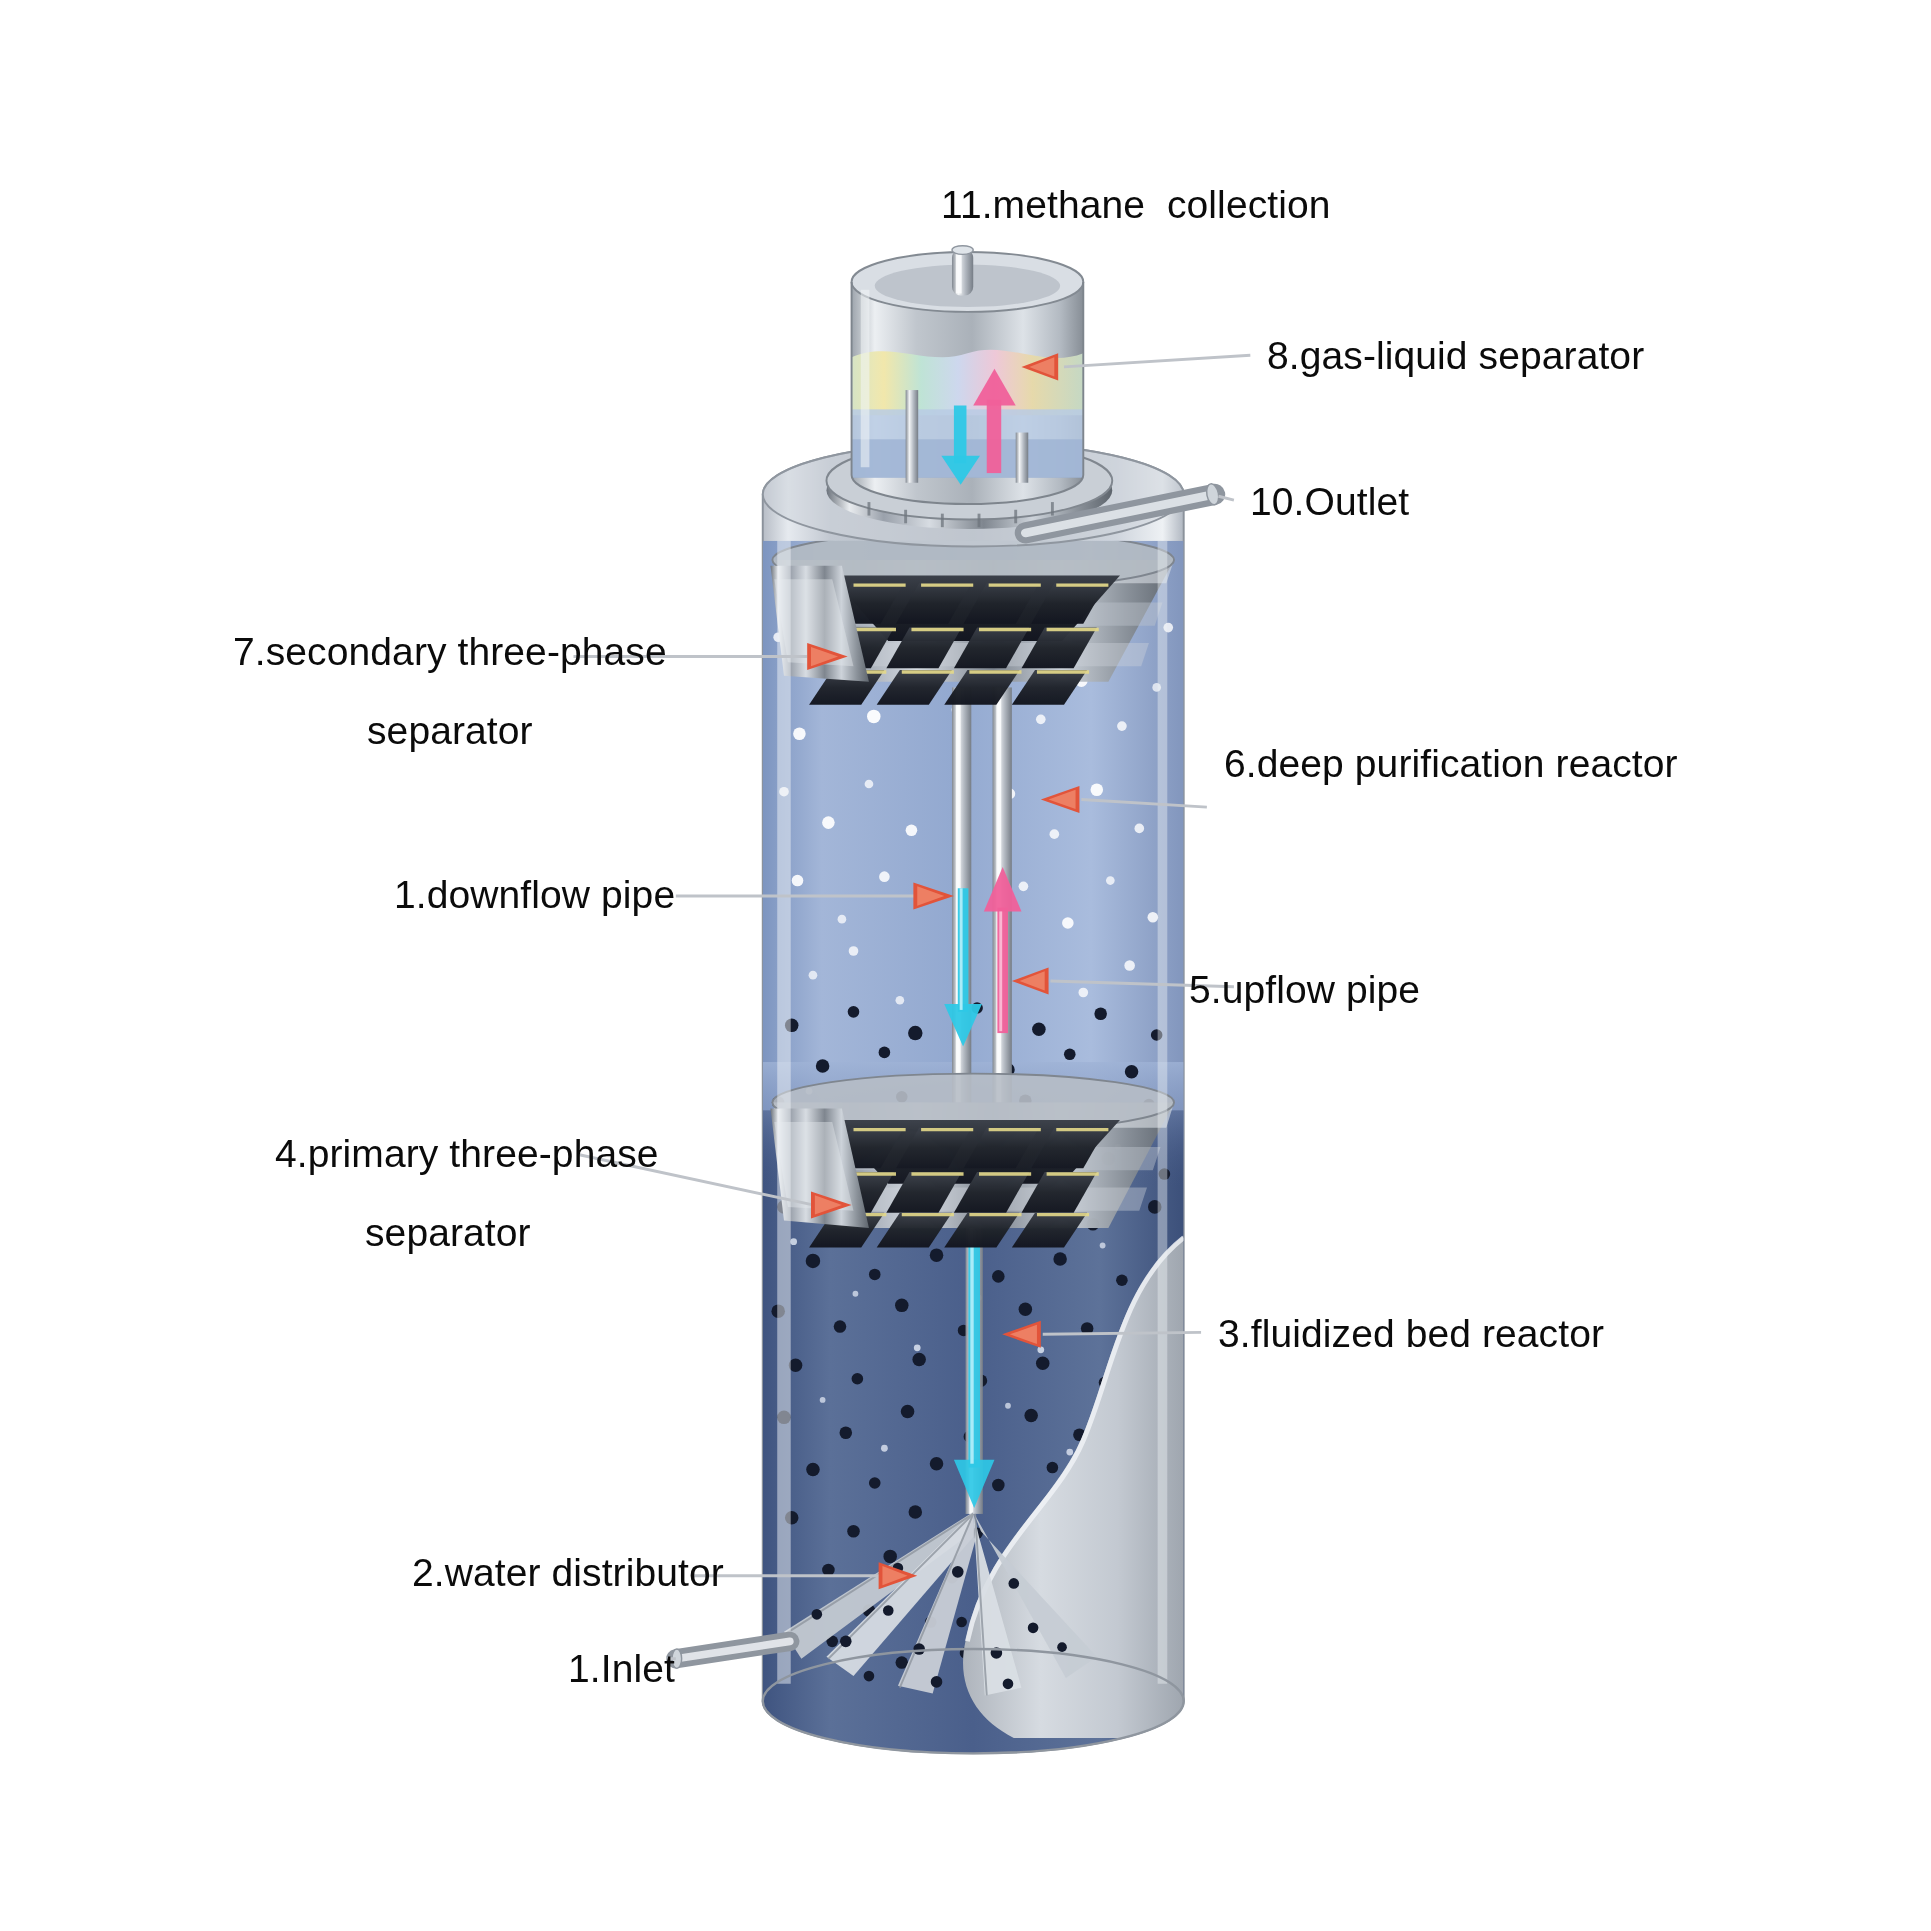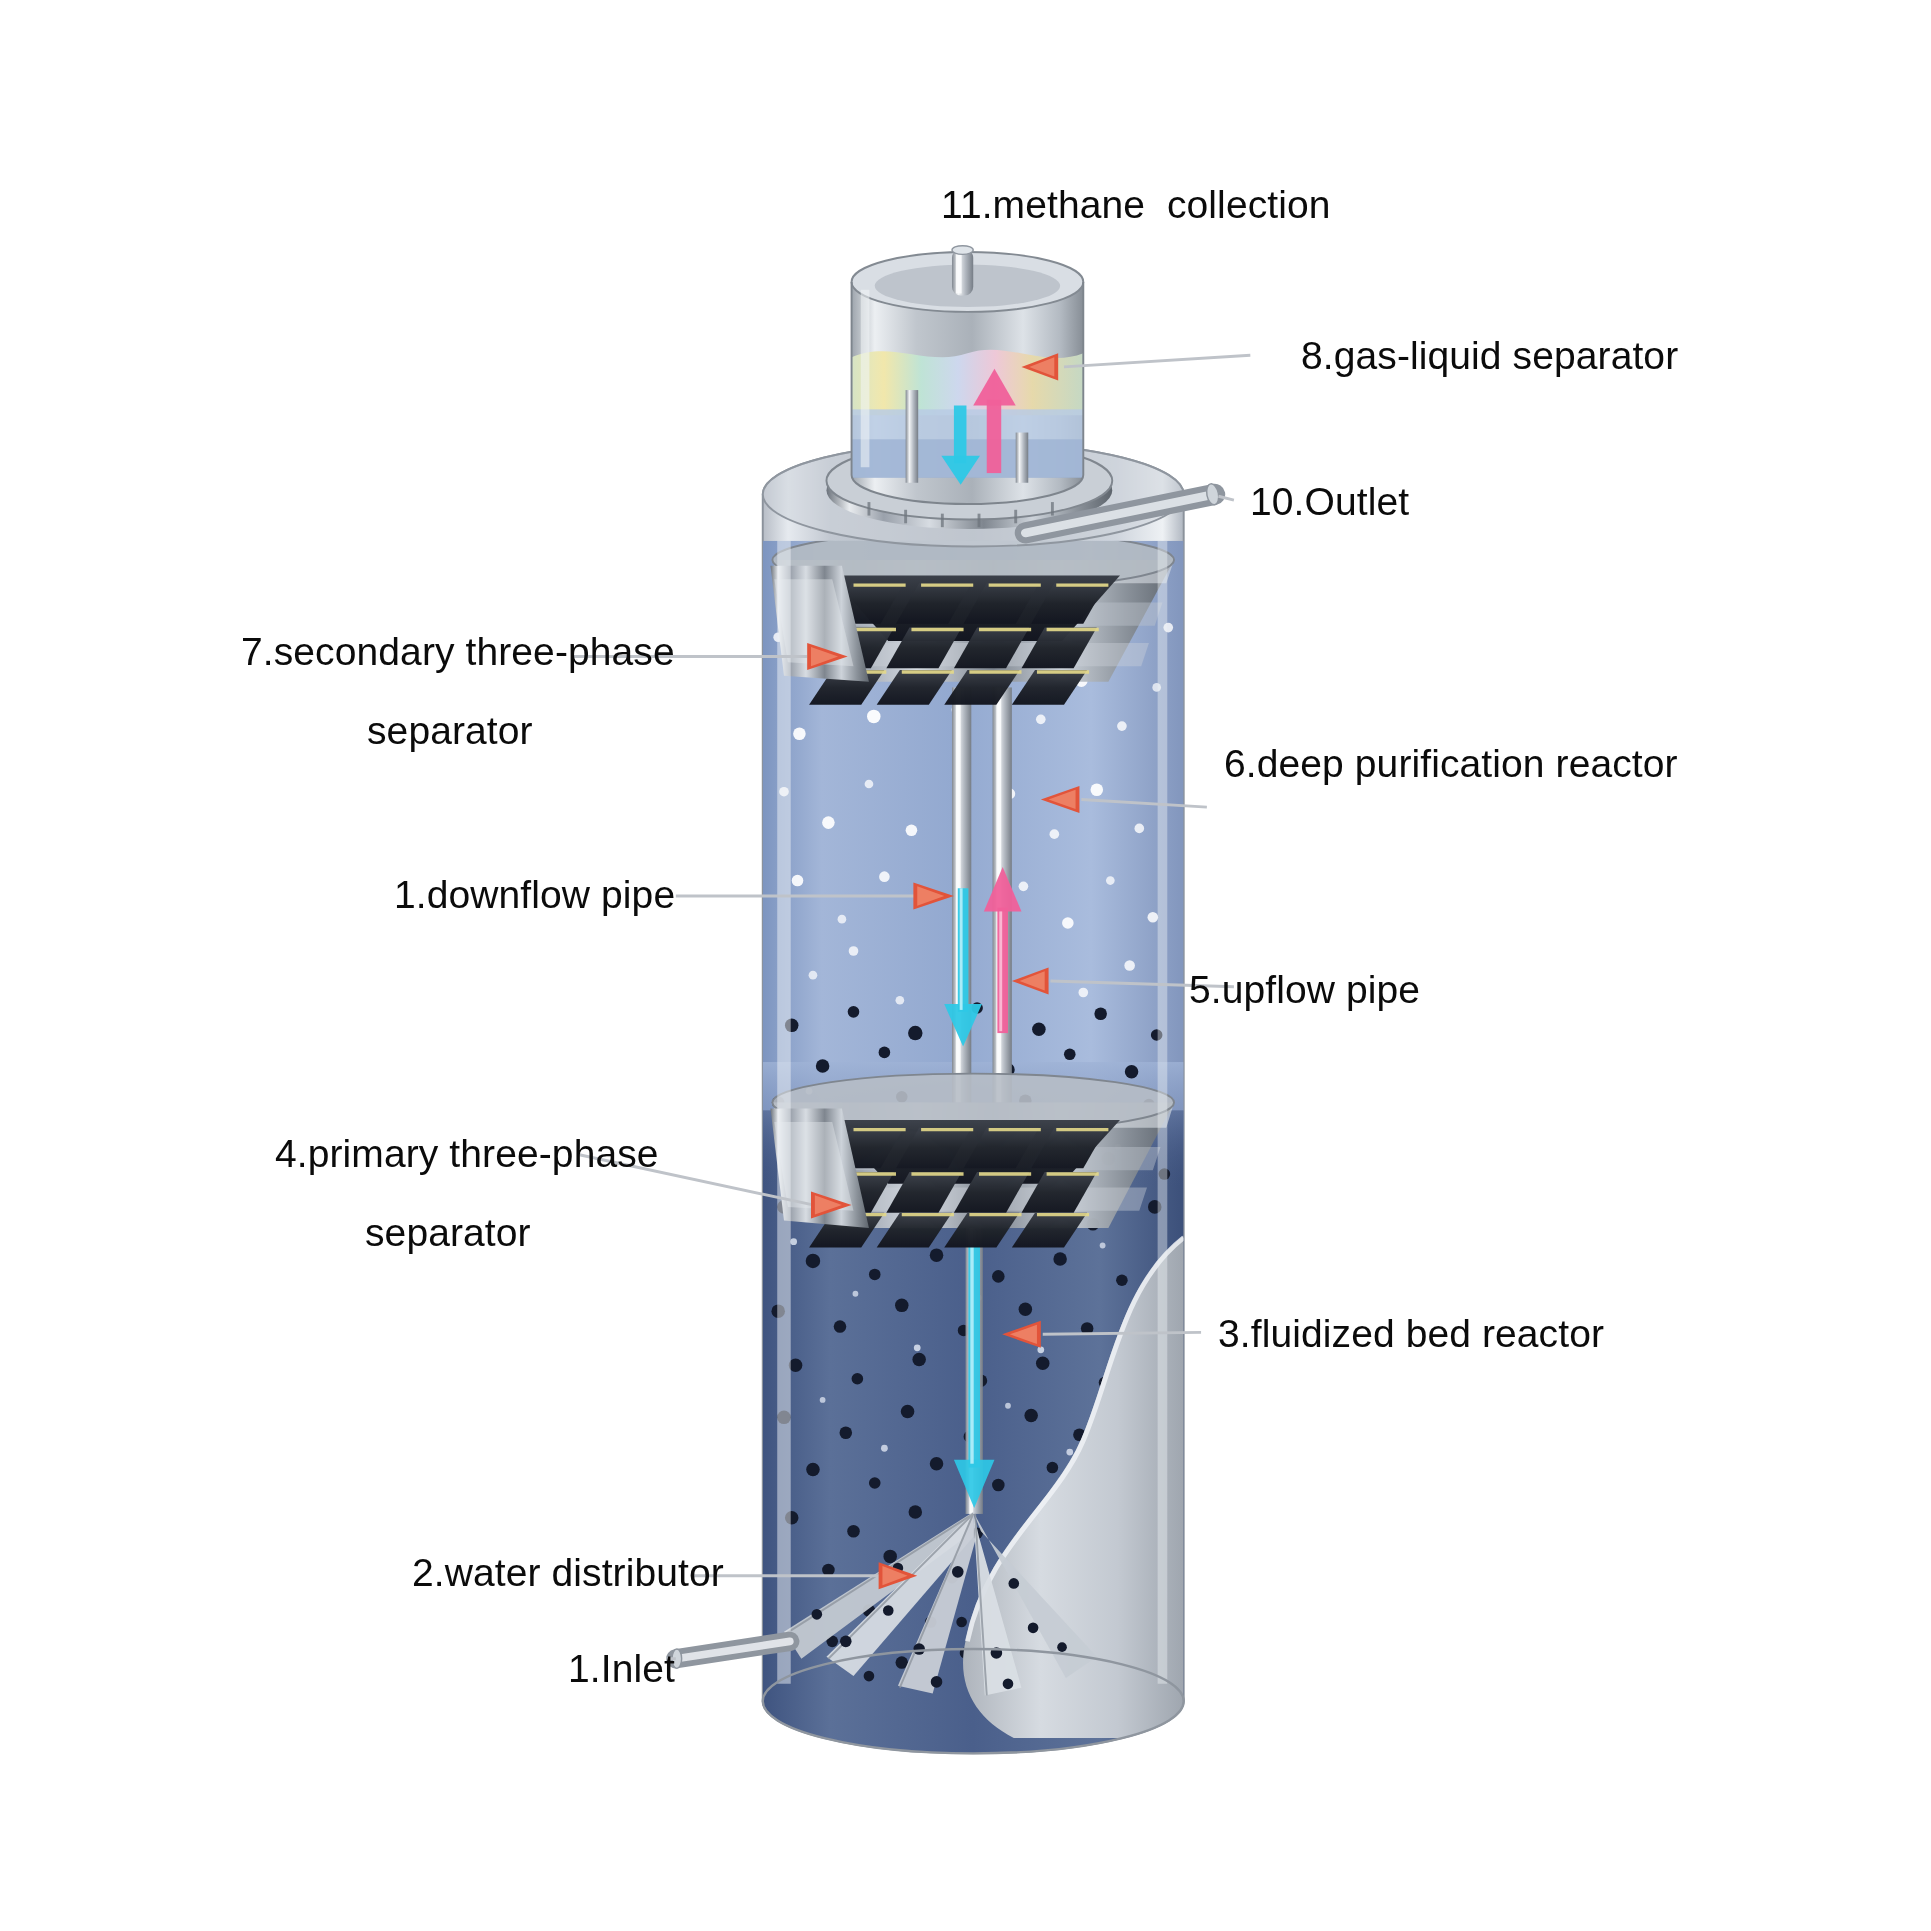--- a/index.html
+++ b/index.html
@@ -534,27 +534,27 @@
     </g>
 
     <g>
       <polygon points="910,1618 950,1632 910,1646" fill="#e2543a"></polygon>
       <polygon points="914,1622 940,1632 914,1642" fill="#f08a6e" opacity=".8"></polygon>
     </g>
   </g>
 </svg>
 
 <div class="lbl" style="left:941px;  top:179px;">11.methane  collection</div>
-<div class="lbl" style="left:1267px; top:330px;margin-left:34px;">8.gas-liquid separator</div>
+<div class="lbl" style="left:1267px; top:330px;">8.gas-liquid separator</div>
 <div class="lbl" style="left:1250px; top:476px;">10.Outlet</div>
 <div class="lbl" style="left:1224px; top:738px;">6.deep purification reactor</div>
 <div class="lbl" style="left:1189px; top:964px;">5.upflow pipe</div>
 <div class="lbl" style="left:1218px; top:1308px;">3.fluidized bed reactor</div>
 
-<div class="lbl" style="left:241px;  top:626px;">7.secondary three-phase</div>
+<div class="lbl" style="left:233px;  top:626px;">7.secondary three-phase</div>
 <div class="lbl" style="left:367px;  top:705px;">separator</div>
 
 <div class="lbl" style="left:394px;  top:869px;">1.downflow pipe</div>
 
 <div class="lbl" style="left:275px;  top:1128px;">4.primary three-phase</div>
 <div class="lbl" style="left:365px;  top:1207px;">separator</div>
 
 <div class="lbl" style="left:377px;  top:1547px;margin-left:35px;">2.water distributor</div>
 <div class="lbl" style="left:568px;  top:1643px;">1.Inlet</div>
 

